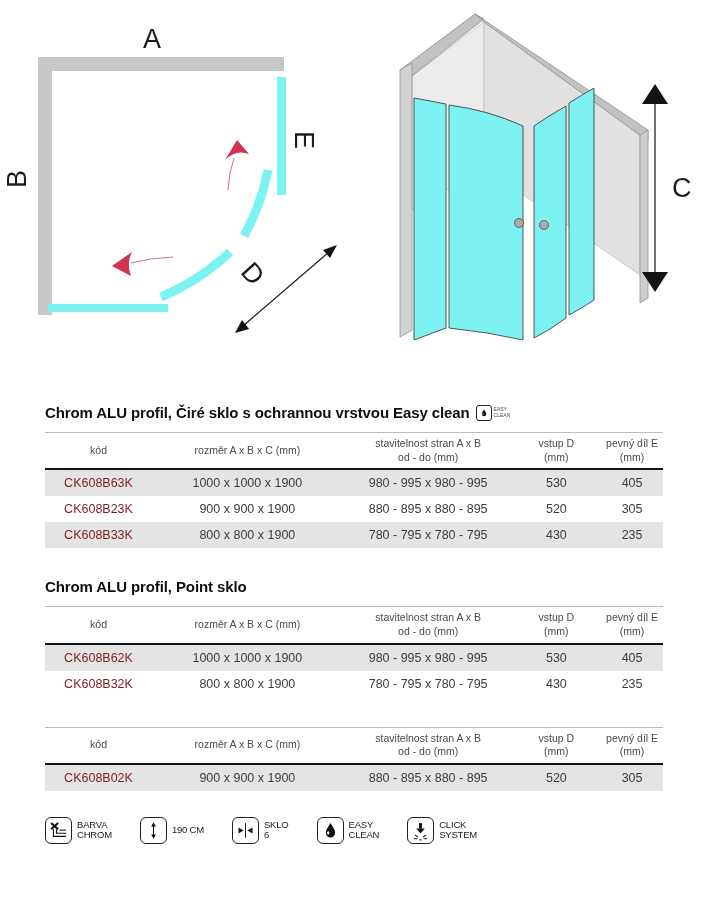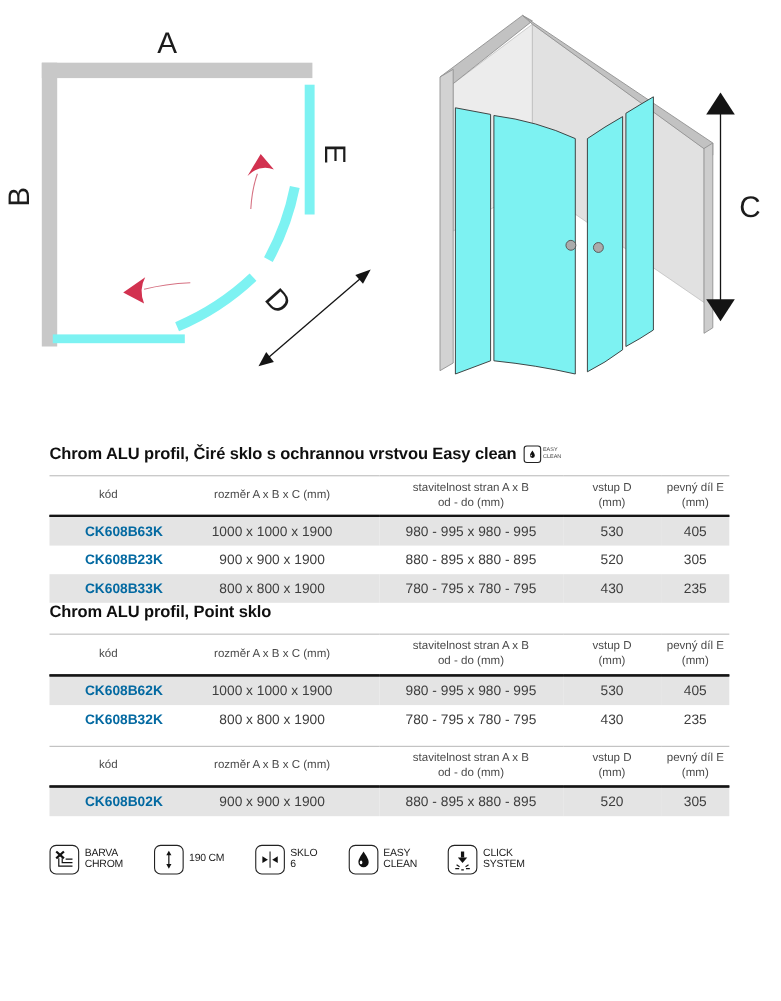--- a/index.html
+++ b/index.html
@@ -7,37 +7,37 @@
   .page { position:relative; width:710px; height:910px; overflow:hidden; background:#fff; }
 
   
   .diagrams { position:absolute; top:0; left:0; width:710px; height:402px; }
   .svg-topview { position:absolute; left:0; top:0; }
   .svg-3d { position:absolute; left:388px; top:0; }
   .dim-letter { font-family:"Liberation Sans", sans-serif; font-size:27px; font-weight:400; fill:#1c1c1c; }
 
   
   .content { position:absolute; top:404px; left:45px; width:618px; }
-  section.product-group + section.product-group { }
+  section.product-group + section.product-group { margin-top:30px; }
   .section-title { margin:0; font-size:15px; font-weight:700; color:#0f0f0f; display:flex; gap:6px; letter-spacing:-0.1px; }
   .mini-badge { display:inline-flex; align-items:center; gap:2px; }
   .mini-badge .mini-box { width:14px; height:14px; border:1px solid #222; border-radius:3px; display:flex; align-items:center; justify-content:center; }
   .mini-badge .mini-text { font-size:5px; line-height:1.15; color:#444; font-weight:400; letter-spacing:0; }
 
   table.spec { width:100%; border-collapse:collapse; table-layout:fixed; margin-top:11px; }
   table.spec col.c-kod { width:17%; }
   table.spec col.c-rozmer { width:31.5%; }
   table.spec col.c-stav { width:27%; }
   table.spec col.c-vstup { width:14.5%; }
   table.spec col.c-pevny { width:10%; }
   table.spec th { font-weight:400; font-size:10.5px; color:#4a4a4a; text-align:center;
     border-top:1px solid #bdbdbd; border-bottom:2px solid #141414; padding:4px 2px; line-height:1.3; vertical-align:middle; }
   table.spec th.left { text-align:center; padding-left:4px; }
   table.spec td { height:26px; font-size:12.5px; color:#3d3d3d; text-align:center; padding:0 2px; vertical-align:middle; }
-  table.spec td:first-child { text-align:right; font-weight:700; color:#0369a1; padding-left:4px; }
+  table.spec td:first-child { text-align:center; font-weight:400; color:#7f1d1d; padding-left:4px; }
   table.spec tbody tr:nth-child(odd) { background:#e4e4e4; }
 
   
   .footer-badges { display:flex; align-items:center; gap:28px; margin-top:26px; }
   .badge { display:flex; align-items:center; gap:5px; }
   .badge-box { width:27px; height:27px; border:1.6px solid #222; border-radius:6px; box-sizing:border-box;
     display:flex; align-items:center; justify-content:center; background:#fff; }
   .badge-label { font-size:9.5px; line-height:1.12; color:#222; white-space:pre-line; letter-spacing:-0.2px; }
 </style>
 </head>

